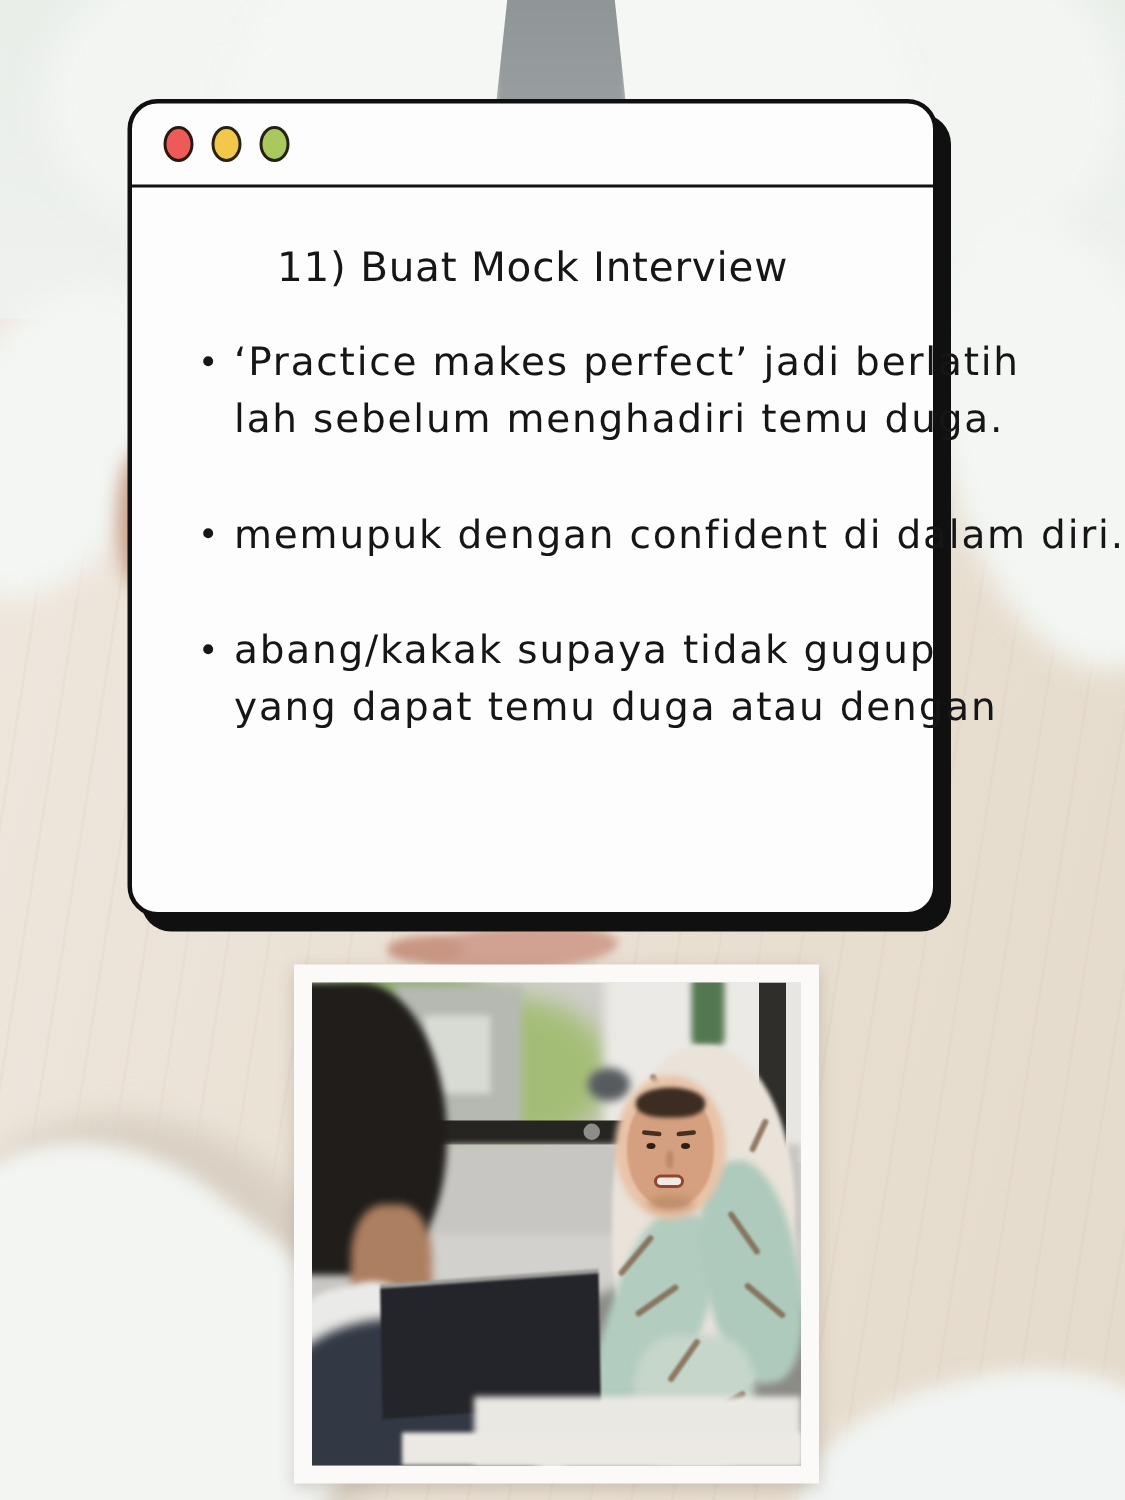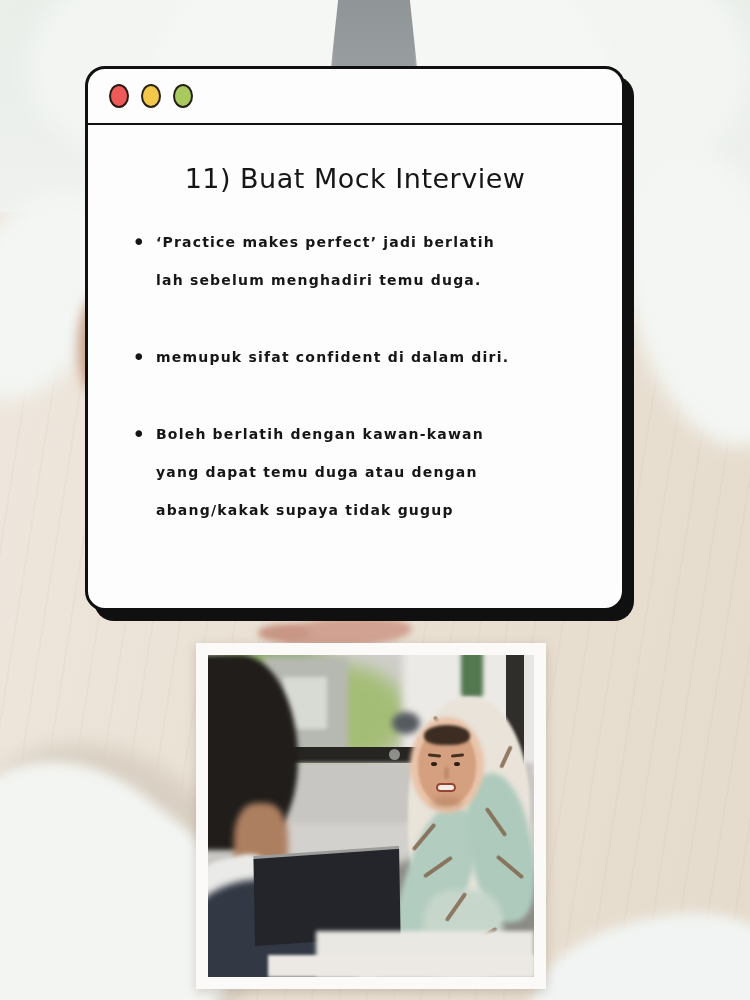--- a/index.html
+++ b/index.html
@@ -52,21 +52,21 @@
         border-radius:20px;box-shadow:9px 10px 0 var(--card-border);}
   .card-header{height:56px;border-bottom:2.5px solid #111;display:flex;
         align-items:center;padding-left:21px;}
   .dots{display:flex;gap:12px;}
   .dot{width:20px;height:24px;border-radius:50%;border:2px solid rgba(25,18,12,.92);}
   .card-title{margin-top:36px;text-align:center;font-size:27px;letter-spacing:.5px;
         color:var(--text);font-weight:500;height:36px;line-height:36px;}
   .bullets{list-style:none;margin-top:26px;padding-left:44px;}
   .bullets li{display:flex;margin-bottom:39px;}
   .marker{width:24px;font-size:23px;line-height:38px;color:var(--text);flex:0 0 24px;}
-  .b-text{color:var(--text);font-size:14px;letter-spacing:1.2px;font-weight:bold;}
+  .b-text{color:var(--text);font-size:26px;letter-spacing:1.2px;}
   .b-line{display:block;height:38px;line-height:38px;white-space:nowrap;}
 
   
   .photo-frame{position:absolute;left:196px;top:643px;width:350px;height:346px;z-index:11;
         background:var(--photo-frame);padding:12px;
         box-shadow:0 3px 10px rgba(115,100,85,.28);}
   .photo{position:relative;width:326px;height:322px;overflow:hidden;background:#d0cfcb;}
   .p{position:absolute;}
   .greenery-1{left:-20px;top:-15px;width:160px;height:130px;background:#8fae6e;
         border-radius:50%;filter:blur(8px);}
@@ -168,29 +168,28 @@
         <li>
           <span class="marker">•</span>
           <div class="b-text">
             <span class="b-line">‘Practice makes perfect’ jadi berlatih</span>
             <span class="b-line">lah sebelum menghadiri temu duga.</span>
           </div>
         </li>
         <li>
           <span class="marker">•</span>
           <div class="b-text">
-            <span class="b-line">memupuk sifat confident di dalam diri.</span>
+            <span class="b-line">memupuk dengan confident di dalam diri.</span>
           </div>
         </li>
         <li>
           <span class="marker">•</span>
           <div class="b-text">
-            <span class="b-line">Boleh berlatih dengan kawan-kawan</span>
+            <span class="b-line">abang/kakak supaya tidak gugup</span>
             <span class="b-line">yang dapat temu duga atau dengan</span>
-            <span class="b-line">abang/kakak supaya tidak gugup</span>
           </div>
         </li>
       </ul>
   </div>
 
   <div class="photo-frame">
     <div class="photo" title="Wanita berhijab corak daun tersenyum semasa temu duga di hadapan penemuduga dengan laptop">
       <div class="p greenery-1"></div>
       <div class="p greenery-2"></div>
       <div class="p building"></div>

